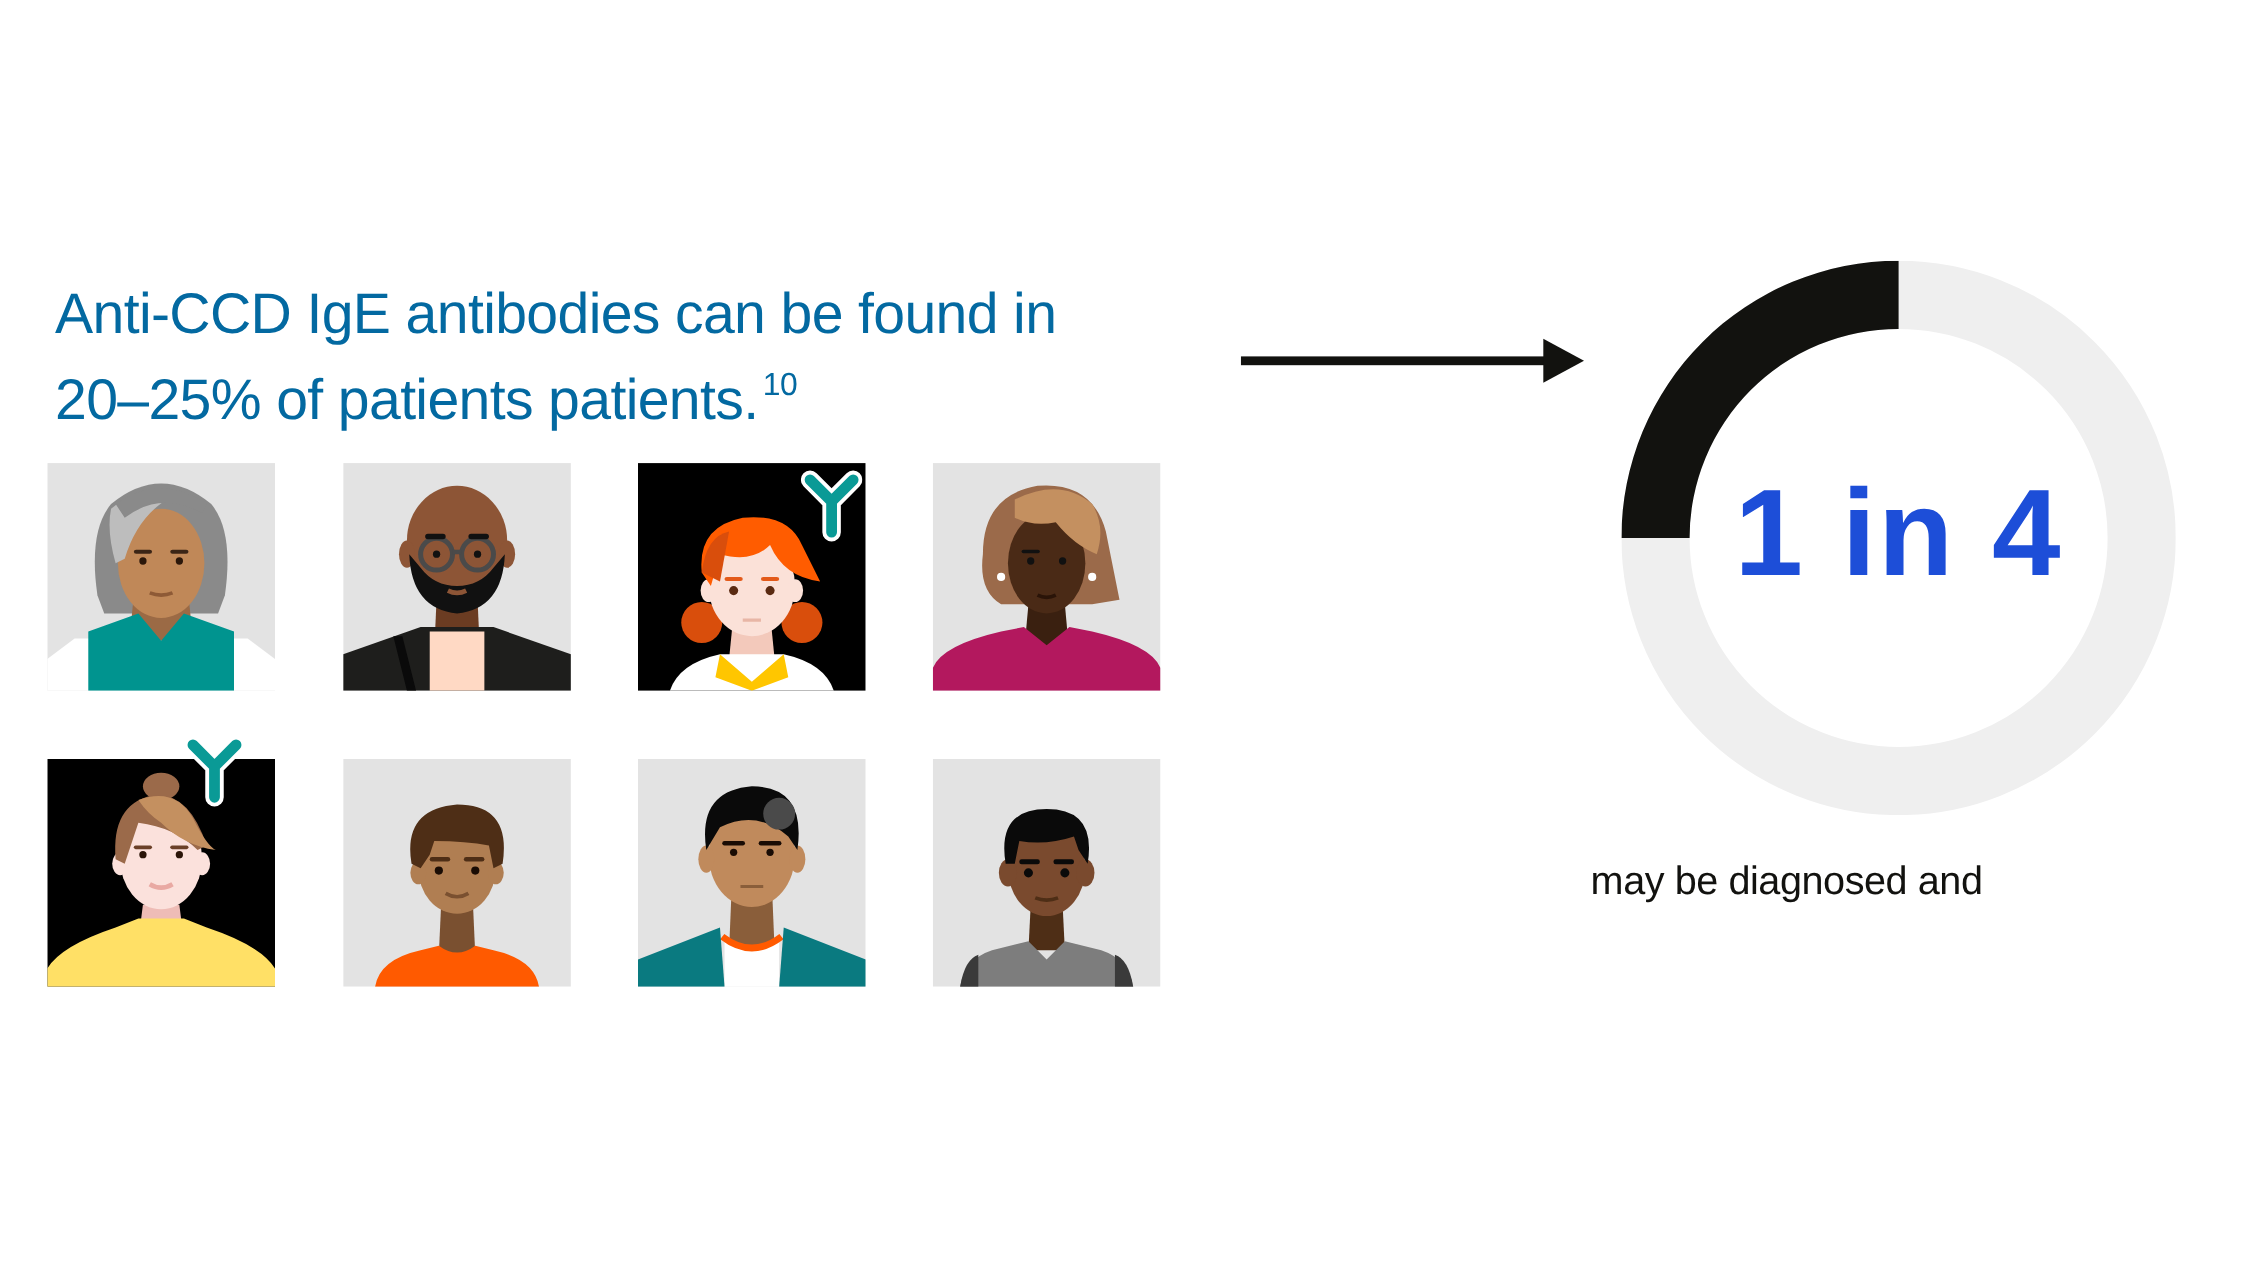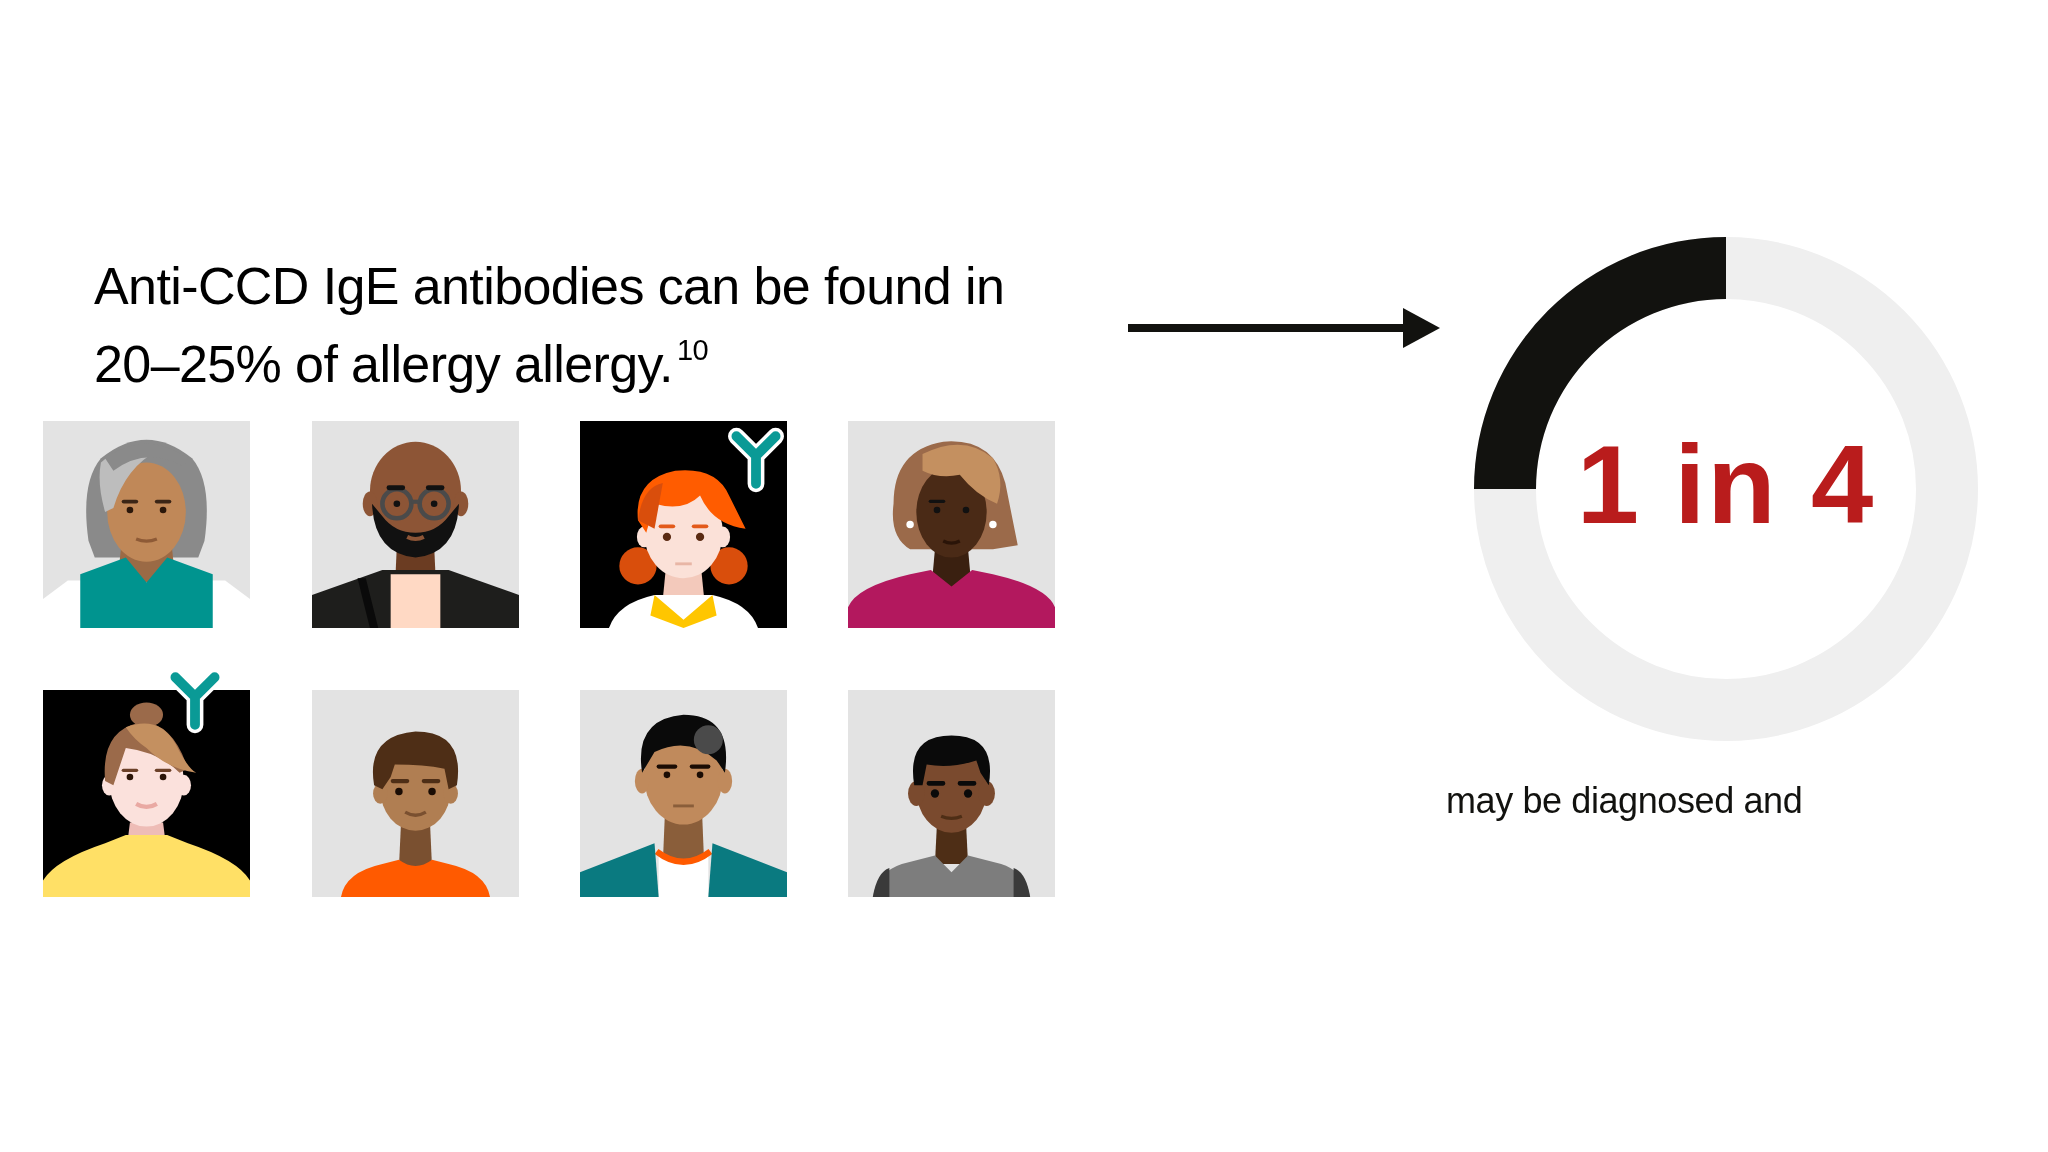--- a/index.html
+++ b/index.html
@@ -1,43 +1,43 @@
 <!DOCTYPE html>
 <html><head>
 <meta charset="utf-8">
 <style>
   html, body { margin: 0; padding: 0; background: #ffffff; }
   body { width: 2048px; height: 1152px; position: relative; overflow: hidden;
          font-family: "Liberation Sans", "DejaVu Sans", sans-serif; color: #12120f; }
 
   .headline { position: absolute; left: 50px; top: 252px; font-size: 52px; line-height: 68px;
-              letter-spacing: -0.6px; white-space: nowrap; color: #000000; margin-left: 44px; }
+              letter-spacing: -0.6px; white-space: nowrap; color: #0369a1; }
   .headline .bold { font-weight: 400; }
   .headline sup { font-size: 29px; position: relative; top: -4px; margin-left: 4px; }
 
   .grid { position: absolute; left: 43px; top: 421px; width: 1013px; height: 476px; }
   .tile { position: absolute; width: 207px; height: 207px; overflow: visible; }
   .tile svg.avatar { display: block; width: 207px; height: 207px; }
   .tile .antibody { position: absolute; width: 56px; height: 66px; }
 
   .arrow { position: absolute; left: 1128px; top: 306px; width: 312px; height: 44px; }
 
   .ring { position: absolute; left: 1474px; top: 237px; width: 504px; height: 504px; }
   .ring-label { position: absolute; left: 1474px; top: 420px; width: 504px; text-align: center;
-                font-size: 112px; font-weight: 700; line-height: 130px; letter-spacing: 2px; color: #b91c1c; }
+                font-size: 112px; font-weight: 700; line-height: 130px; letter-spacing: 2px; color: #1d4ed8; }
 
   .subtext { position: absolute; left: 1446px; top: 766px; font-size: 36px; line-height: 70px;
              letter-spacing: -0.4px; white-space: nowrap; color: #12120f; }
 </style>
 </head>
 <body>
 
 <div class="headline">
   <div>Anti-CCD IgE antibodies can be found in</div>
-  <div><span class="bold">20–25%</span><span> of allergy allergy.</span><sup>10</sup></div>
+  <div><span class="bold">20–25%</span><span> of patients patients.</span><sup>10</sup></div>
 </div>
 
 <div class="grid">
 
   <div class="tile" style="left:0;top:0">
     <svg class="avatar" viewBox="0 0 100 100">
       <rect width="100" height="100" fill="#e3e3e3"></rect>
       <path d="M0 86 L12 77 L88 77 L100 86 L100 100 L0 100 Z" fill="#fff"></path>
       <path d="M28 18 Q50 0 72 18 Q82 30 78 58 L75 66 L25 66 L22 58 Q18 30 28 18 Z" fill="#8a8a8a"></path>
       <path d="M38 58 L62 58 L64 78 L36 78 Z" fill="#9b6a45"></path>

